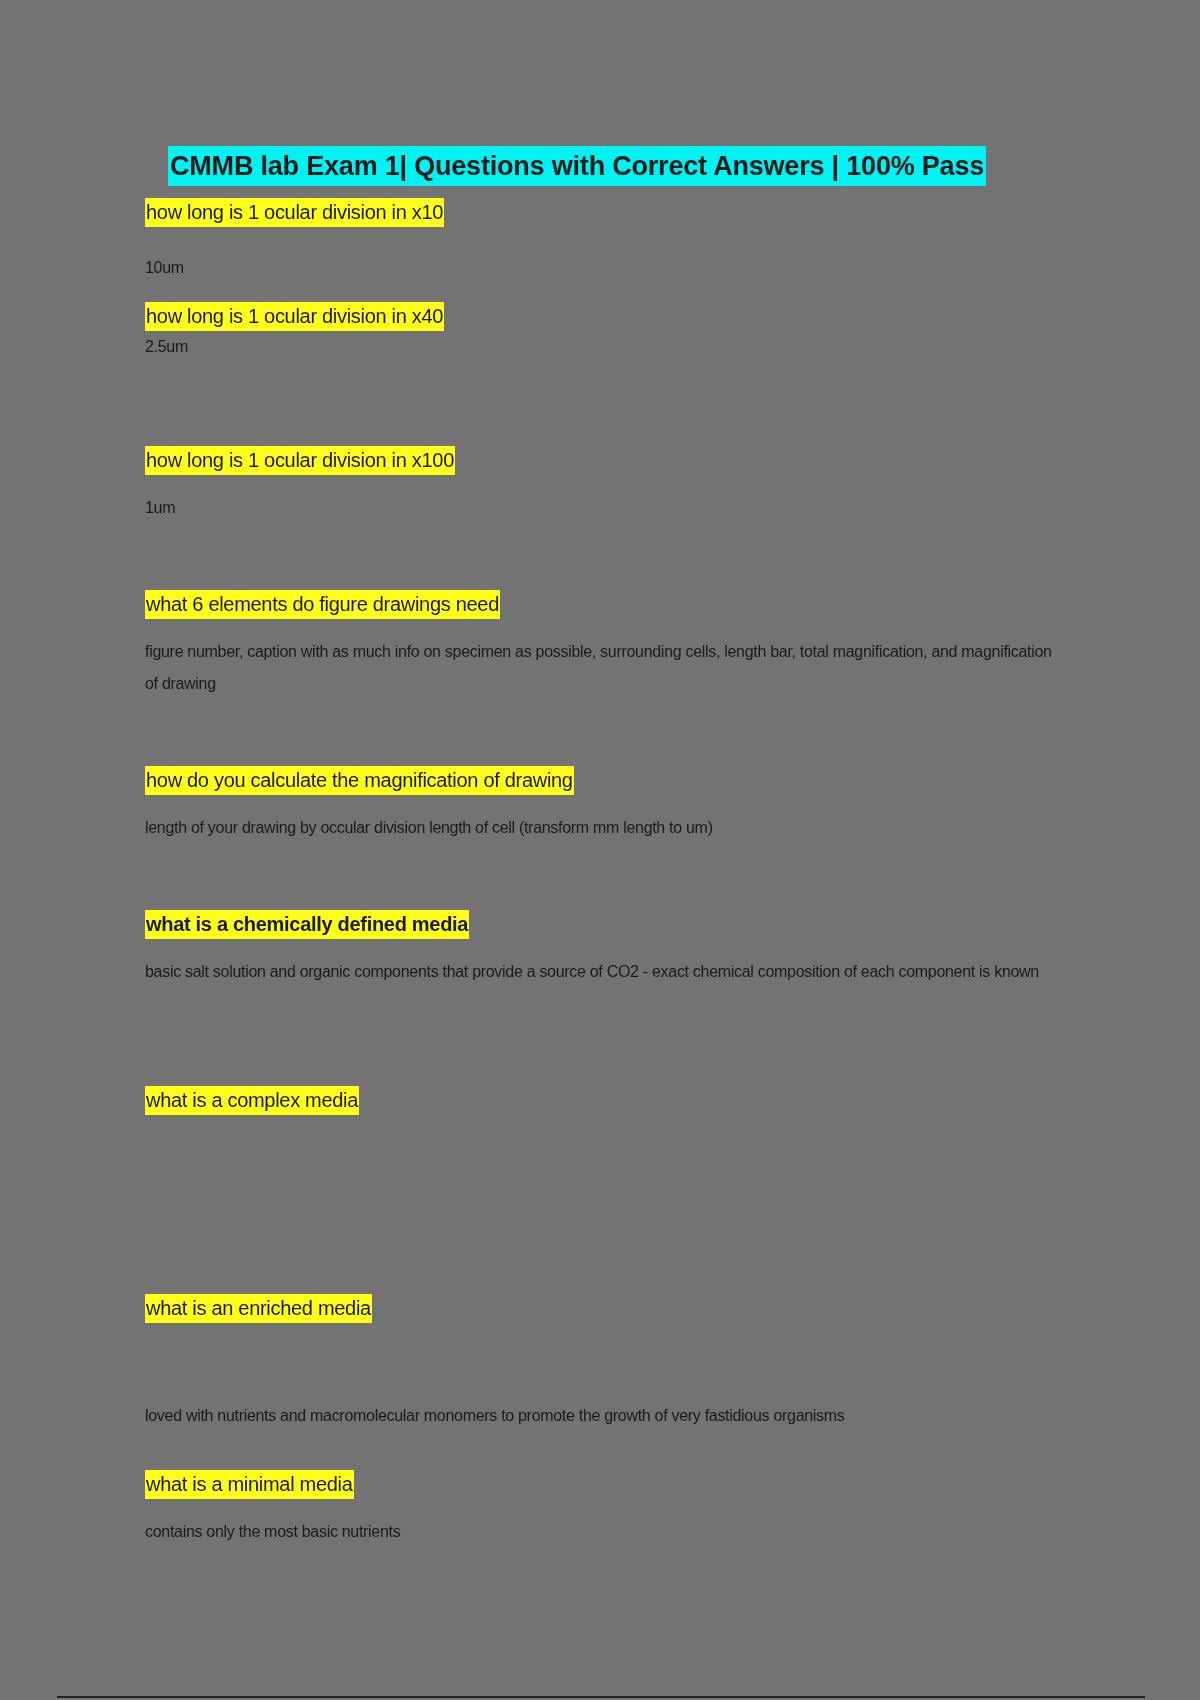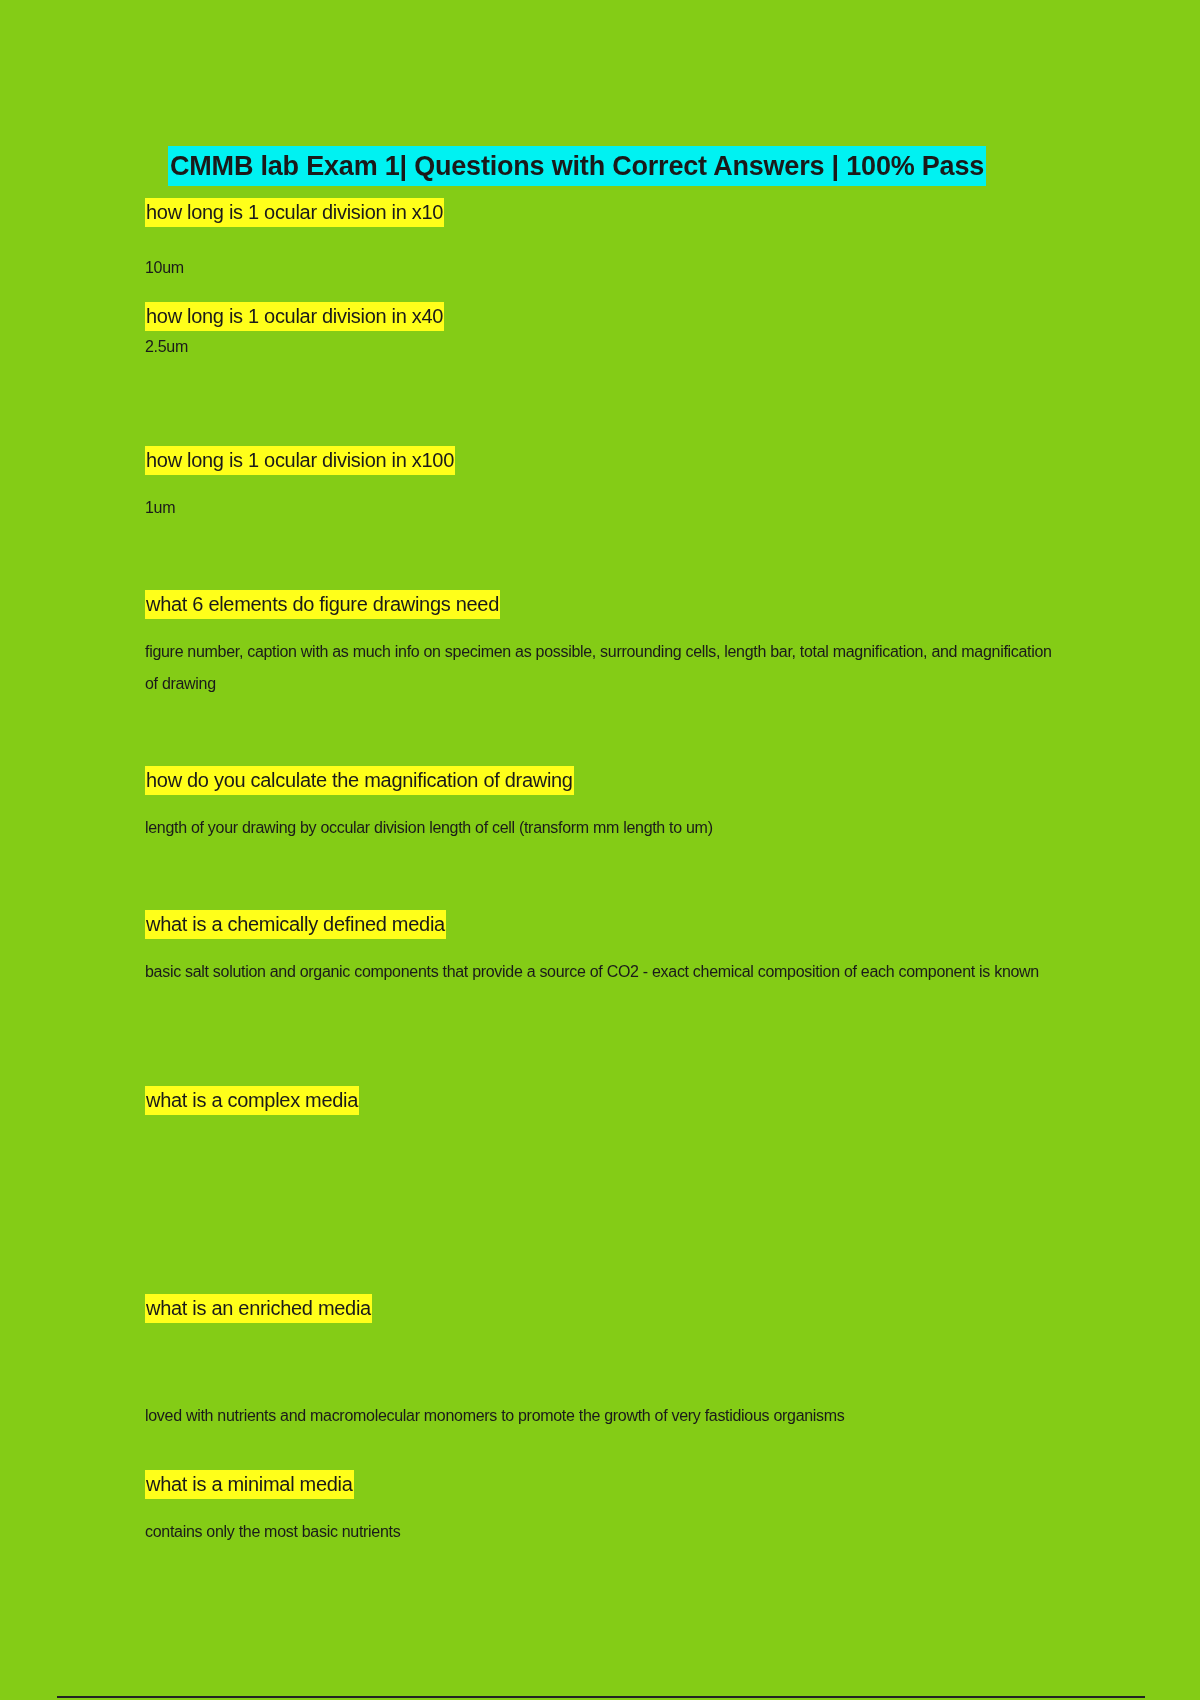--- a/index.html
+++ b/index.html
@@ -12,21 +12,21 @@
       height: 1700px;
       position: relative;
       overflow: hidden;
       font-family: "Liberation Sans", "DejaVu Sans", sans-serif;
       color: #1a1a1a;
     }
     .page {
       position: absolute;
       left: 0; top: 0;
       width: 1200px; height: 1700px;
-      background: #84cc16;
+      background: #737373;
     }
     .title {
       position: absolute;
       left: 168px;
       top: 146px;
       height: 40px;
       line-height: 40px;
       background: #00f2f2;
       font-size: 27px;
       font-weight: bold;
@@ -80,21 +80,21 @@
 
   <div class="q" style="top:446px;">how long is 1 ocular division in x100</div>
   <div class="a" style="top:492px;">1um</div>
 
   <div class="q" style="top:590px;">what 6 elements do figure drawings need</div>
   <div class="a" style="top:636px;">figure number, caption with as much info on specimen as possible, surrounding cells, length bar, total magnification, and magnification of drawing</div>
 
   <div class="q" style="top:766px;">how do you calculate the magnification of drawing</div>
   <div class="a" style="top:812px;">length of your drawing by occular division length of cell (transform mm length to um)</div>
 
-  <div class="q" style="top:910px;">what is a chemically defined media</div>
+  <div class="q" style="top:910px;font-weight:bold;">what is a chemically defined media</div>
   <div class="a" style="top:956px;">basic salt solution and organic components that provide a source of CO2 - exact chemical composition of each component is known</div>
 
   <div class="q" style="top:1086px;">what is a complex media</div>
 
   <div class="q" style="top:1294px;">what is an enriched media</div>
   <div class="a" style="top:1400px;">loved with nutrients and macromolecular monomers to promote the growth of very fastidious organisms</div>
 
   <div class="q" style="top:1470px;">what is a minimal media</div>
   <div class="a" style="top:1516px;">contains only the most basic nutrients</div>
 

